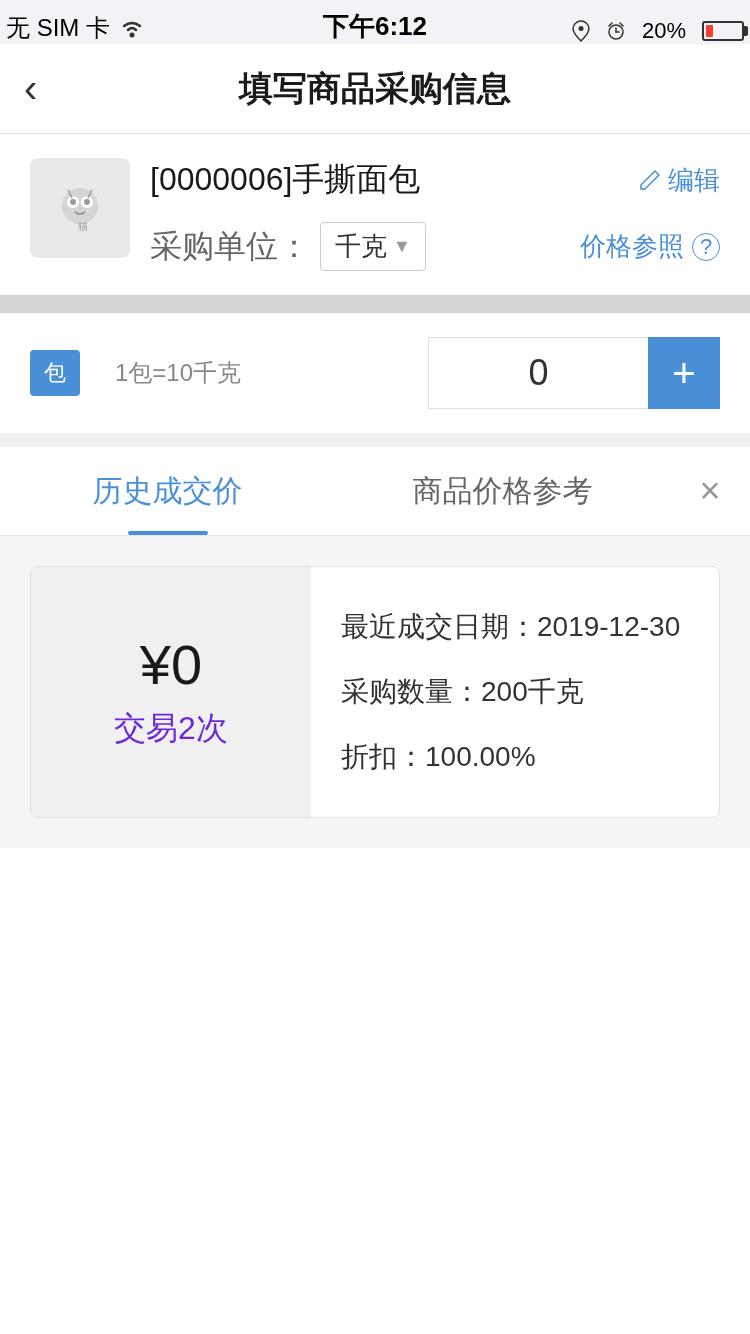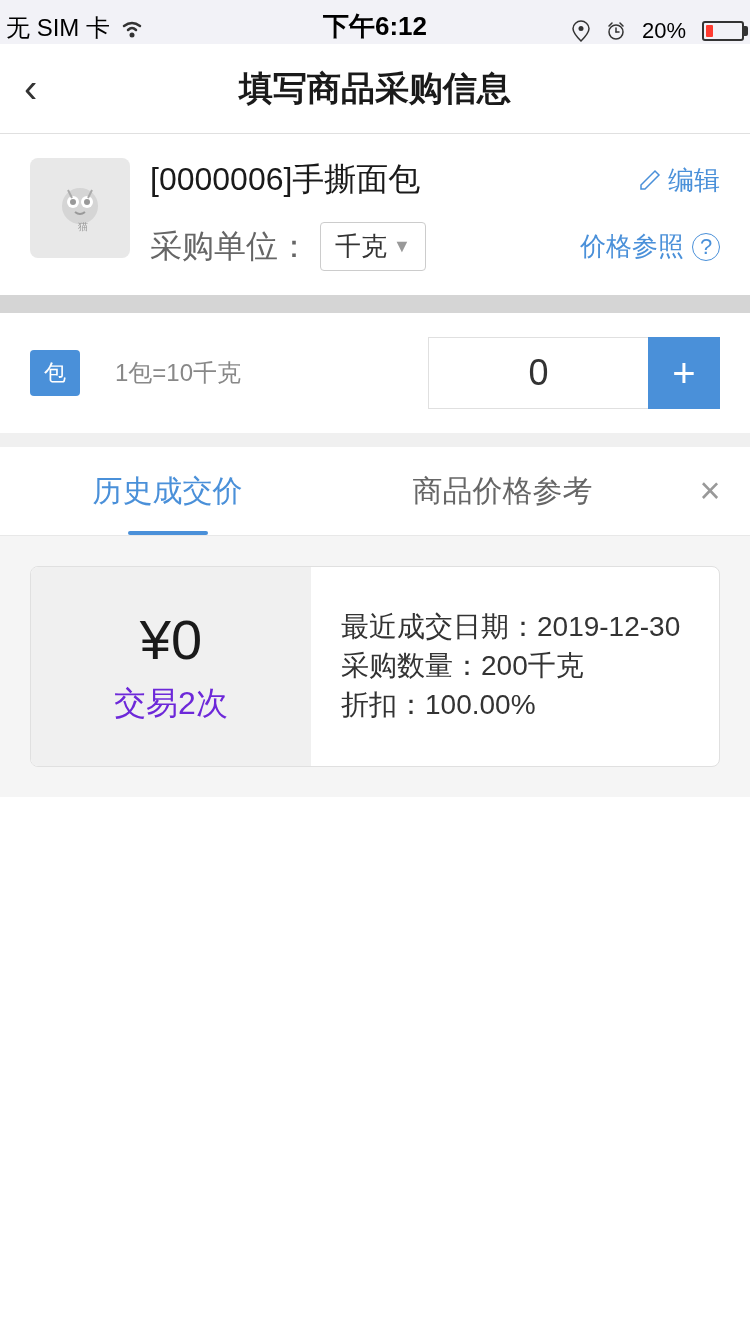--- a/index.html
+++ b/index.html
@@ -309,21 +309,21 @@
     .price-times {
       font-size: 32px;
       color: #6d28d9;
       margin-top: 10px;
     }
     .price-right {
       flex: 1;
       padding: 40px 30px;
       display: flex;
       flex-direction: column;
-      gap: 0;
+      gap: 26px;
     }
     .price-detail-row {
       font-size: 28px;
       color: #333;
       line-height: 1.4;
     }
 
     
     .white-area {
       background: #ffffff;

